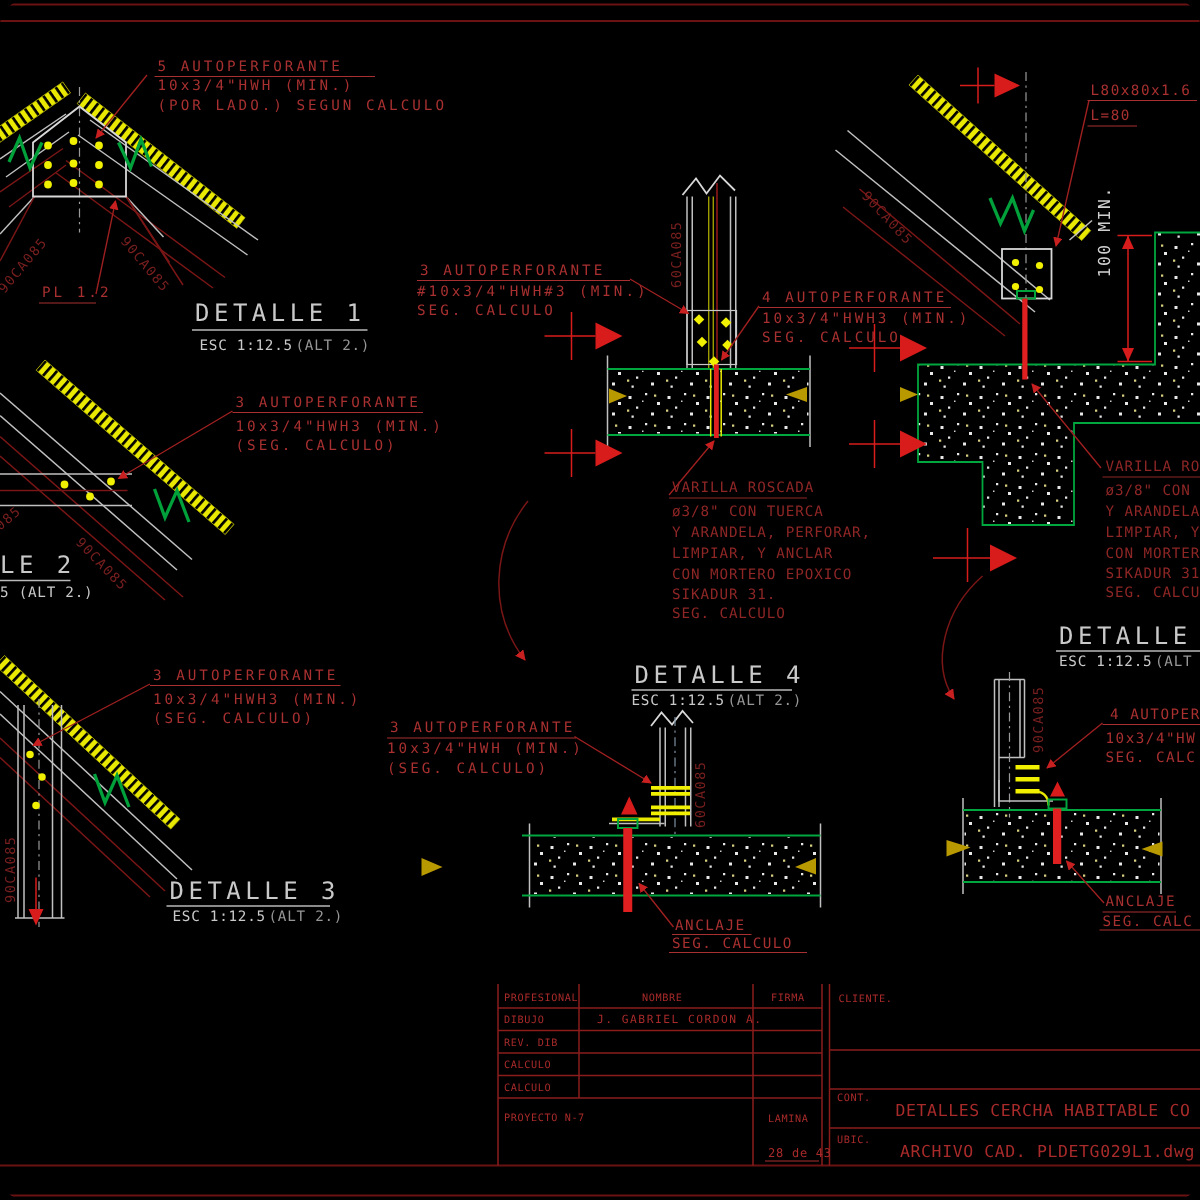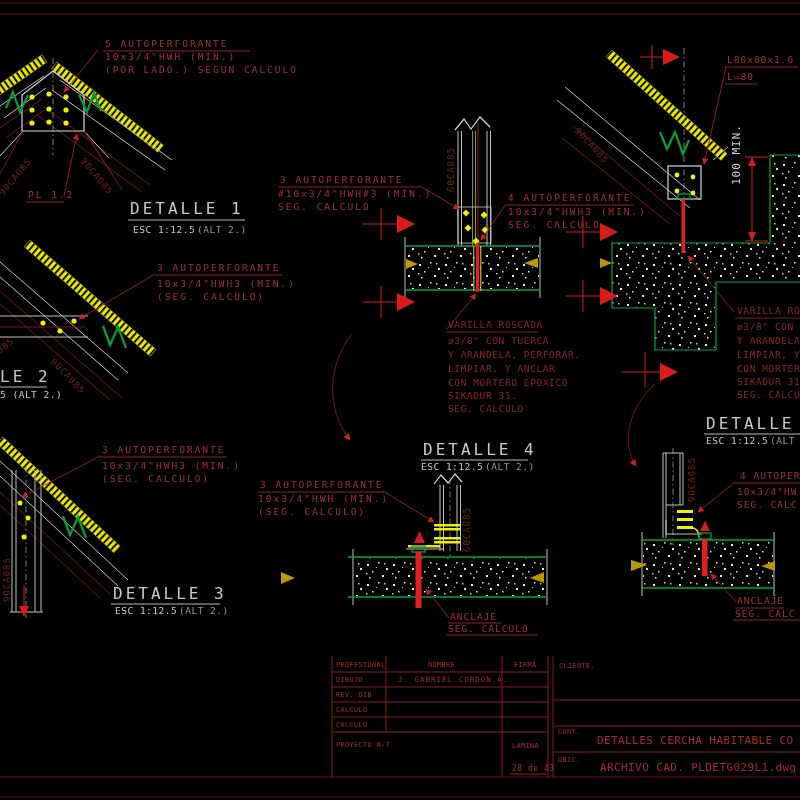--- a/index.html
+++ b/index.html
@@ -1,16 +1,16 @@
 <!DOCTYPE html>
 <html><head>
 <meta charset="utf-8">
 <style>
   html,body{margin:0;padding:0;background:#000;}
-  #sheet{position:relative;width:800px;height:800px;background:#000;overflow:hidden;}
+  #sheet{position:relative;width:800px;height:800px;background:#000;overflow:hidden;border-radius:17px;}
   svg{position:absolute;left:0;top:0;}
   text{font-family:"DejaVu Sans Mono","Liberation Mono",monospace;}
   .note{font-size:9.5px;letter-spacing:2px;fill:#a83030;}
   .noteT{font-size:9.5px;letter-spacing:1px;fill:#a83030;}
   .rodn{font-size:9.5px;letter-spacing:0.6px;fill:#8f2626;}
   .member{font-size:9px;letter-spacing:1px;fill:#7a1f1f;}
   .title{font-size:16px;letter-spacing:3px;fill:#c9c9c9;}
   .esc{font-size:9.5px;letter-spacing:0.5px;fill:#c9c9c9;}
   .alt{font-size:9.5px;letter-spacing:0.5px;fill:#969696;}
   .dim{font-size:11px;letter-spacing:1px;fill:#cfcfcf;}

